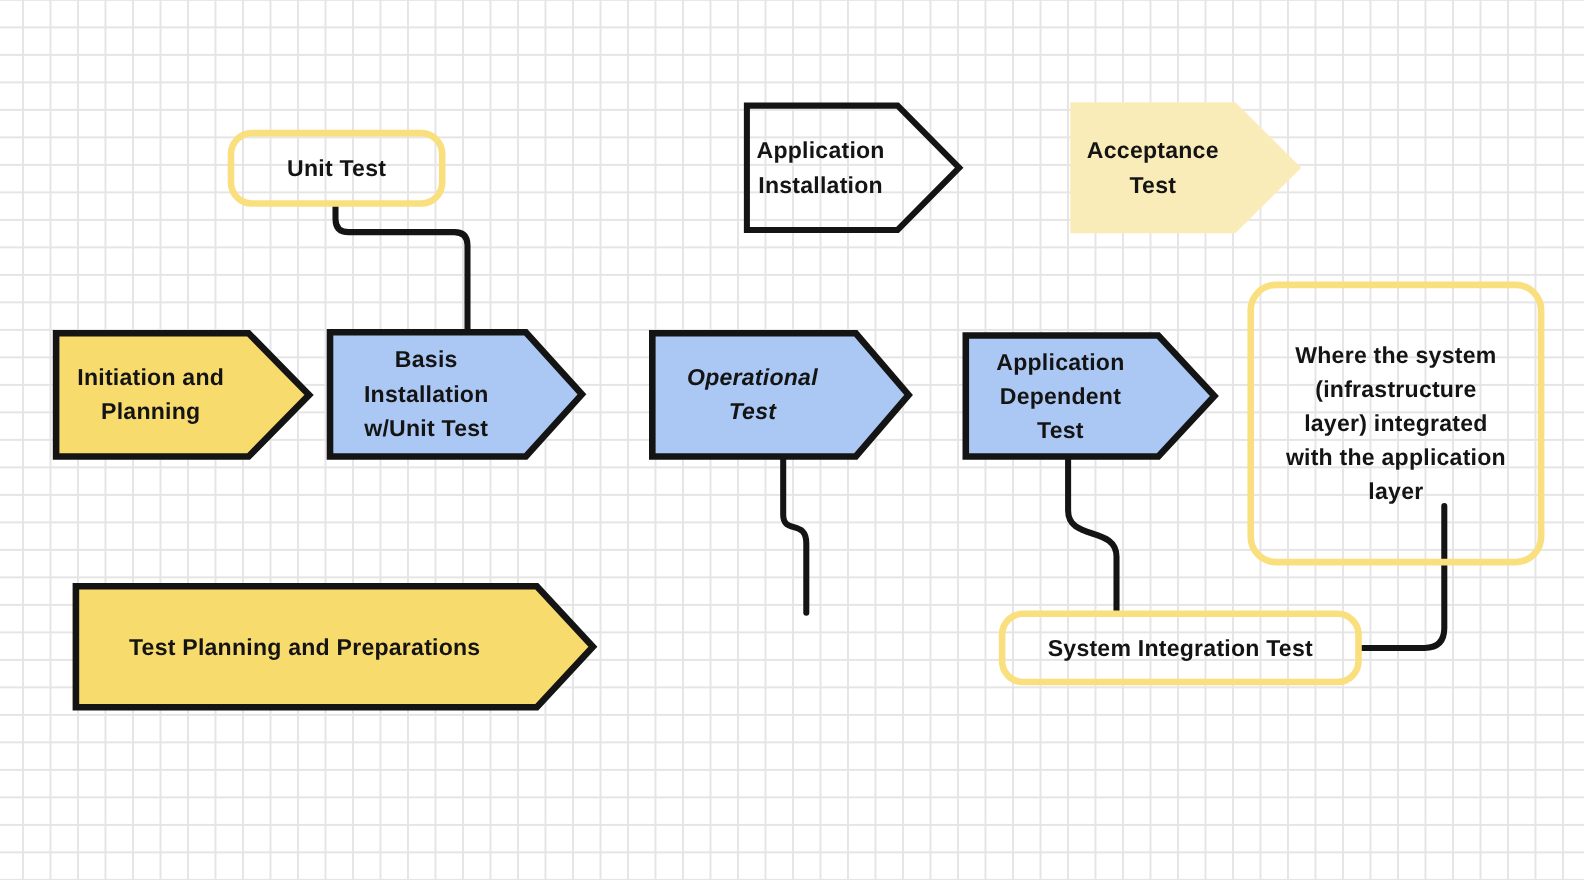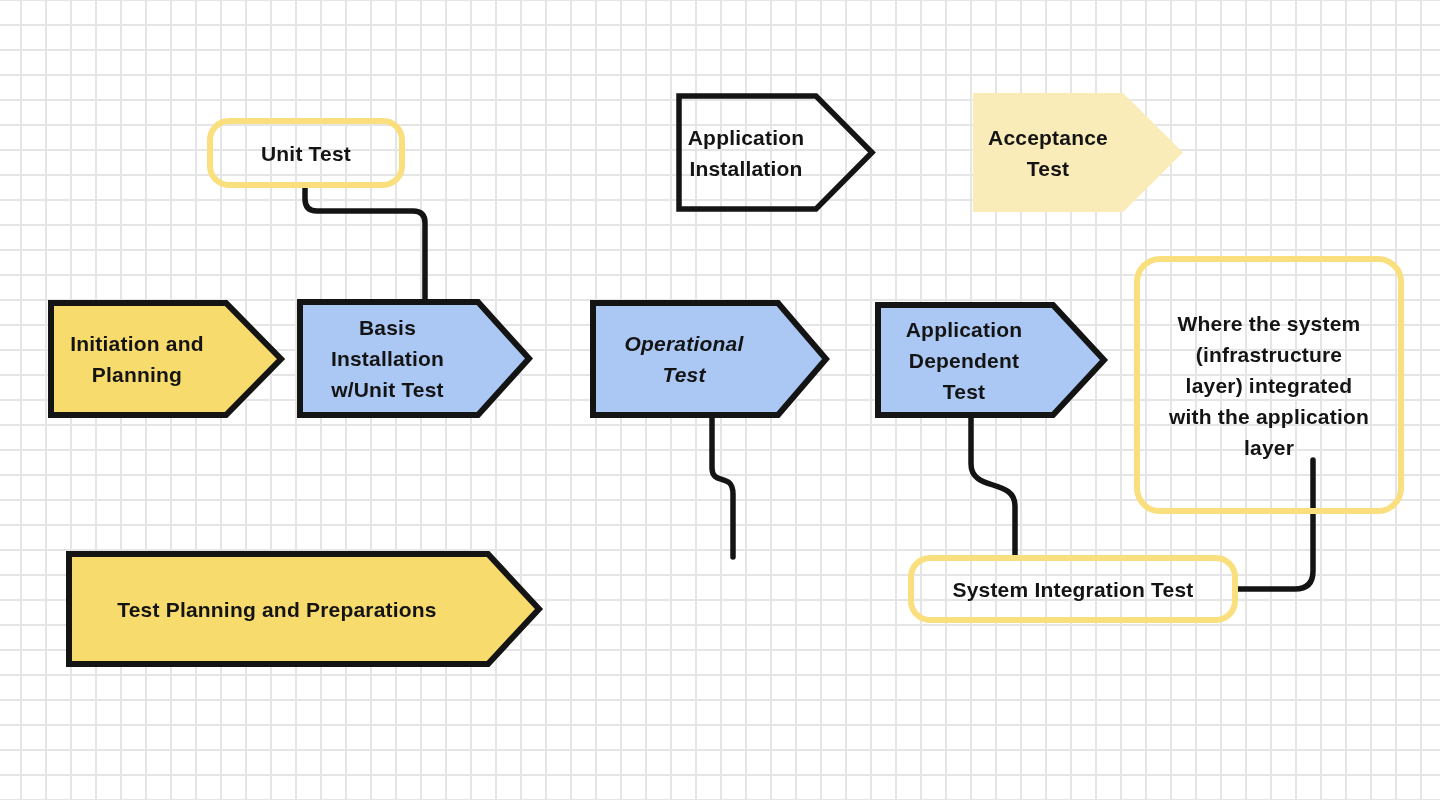--- a/index.html
+++ b/index.html
@@ -78,21 +78,21 @@
   #acceptance .label       { left: 0; width: 150px; }
   #initiation       { left: 35px;  top: 300px; width: 237px; height: 118px; margin-left: 13px; }
   #initiation .label       { left: 9px; width: 160px; }
   #basis            { left: 297px; top: 299px; width: 236px; height: 119px; }
   #basis .label            { left: 10px; width: 161px; }
   #operational      { left: 590px; top: 300px; width: 240px; height: 118px; font-style: italic; }
   #operational .label      { left: 14px; width: 160px; }
   #app-dependent    { left: 875px; top: 302px; width: 233px; height: 116px; }
   #app-dependent .label    { left: 14px; width: 150px; }
   #where-note       { left: 1134px; top: 256px; width: 270px; height: 258px; border-radius: 26px; }
-  #test-planning    { left: 66px;  top: 530px; width: 477px; height: 116px; margin-top: 21px; }
+  #test-planning    { left: 66px;  top: 530px; width: 477px; height: 116px; }
   #test-planning .label    { left: 0; width: 422px; }
   #system-test      { left: 633px; top: 555px; width: 202px; height: 68px; }
   #system-int-test  { left: 908px; top: 555px; width: 330px; height: 68px; }
 </style>
 </head>
 <body>
 
 <div class="canvas">
 
   <svg class="connector-layer" viewBox="0 0 1440 800">

